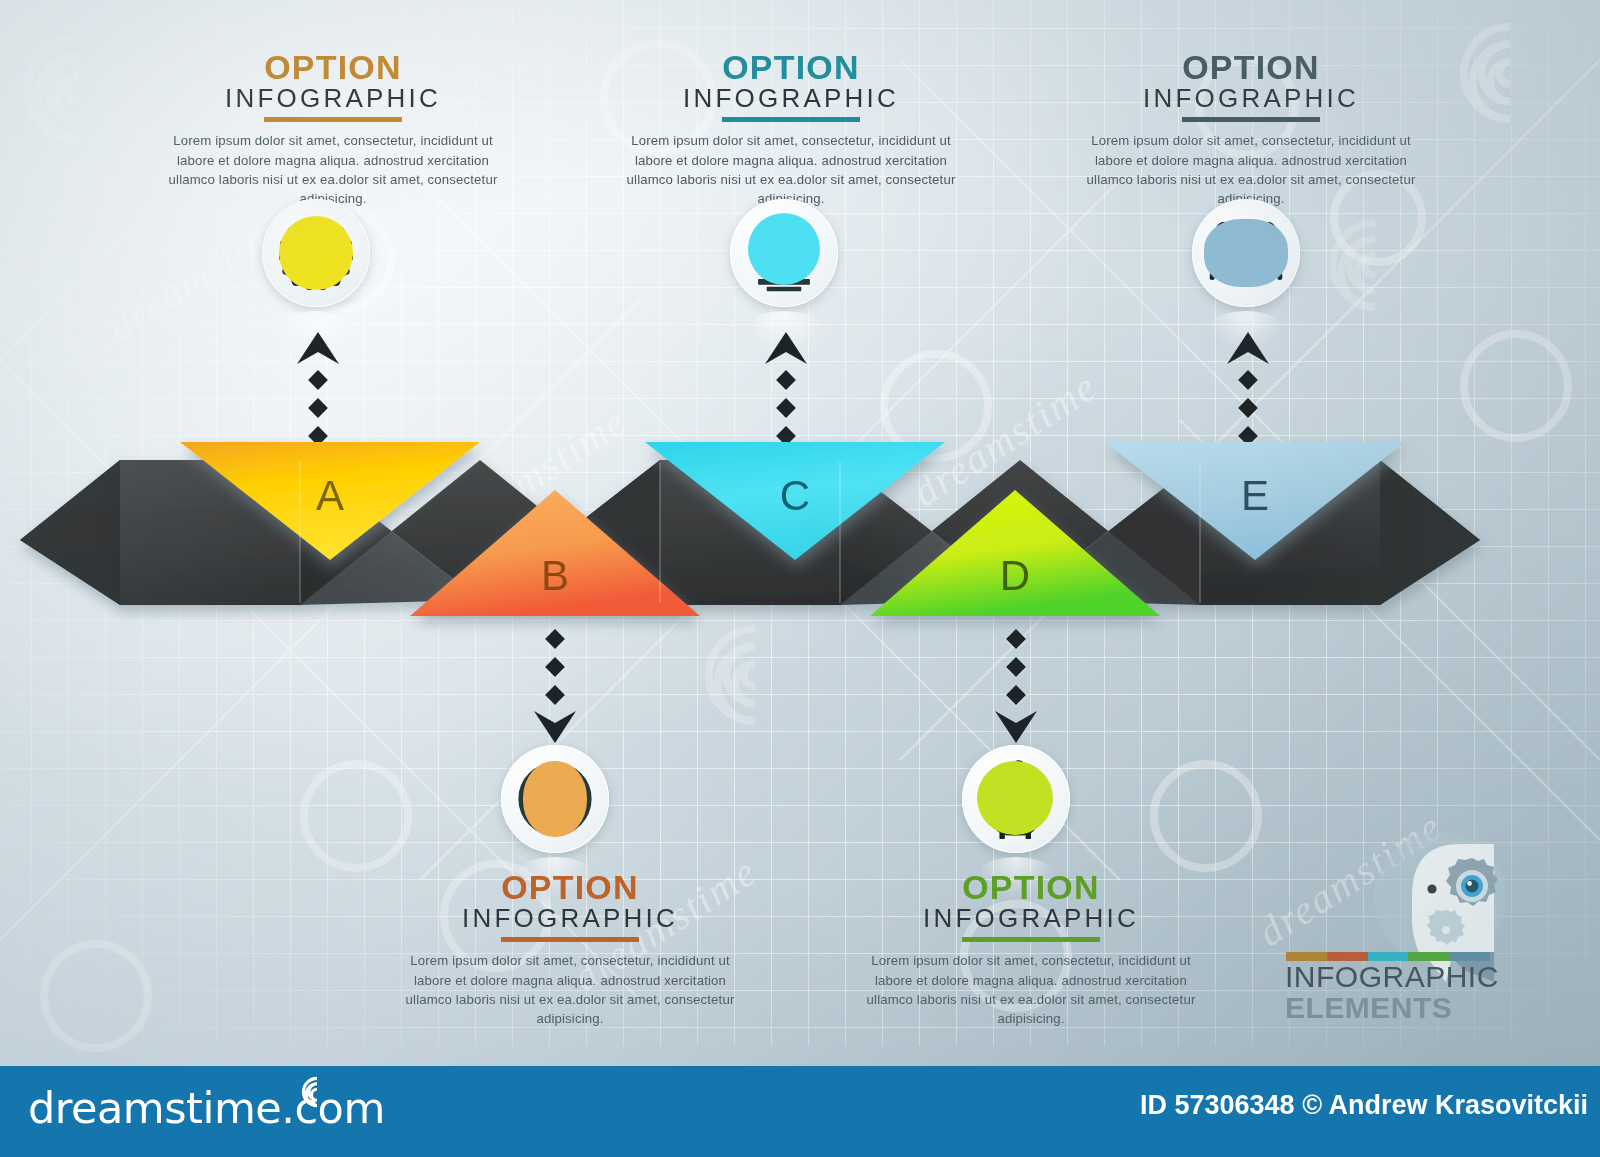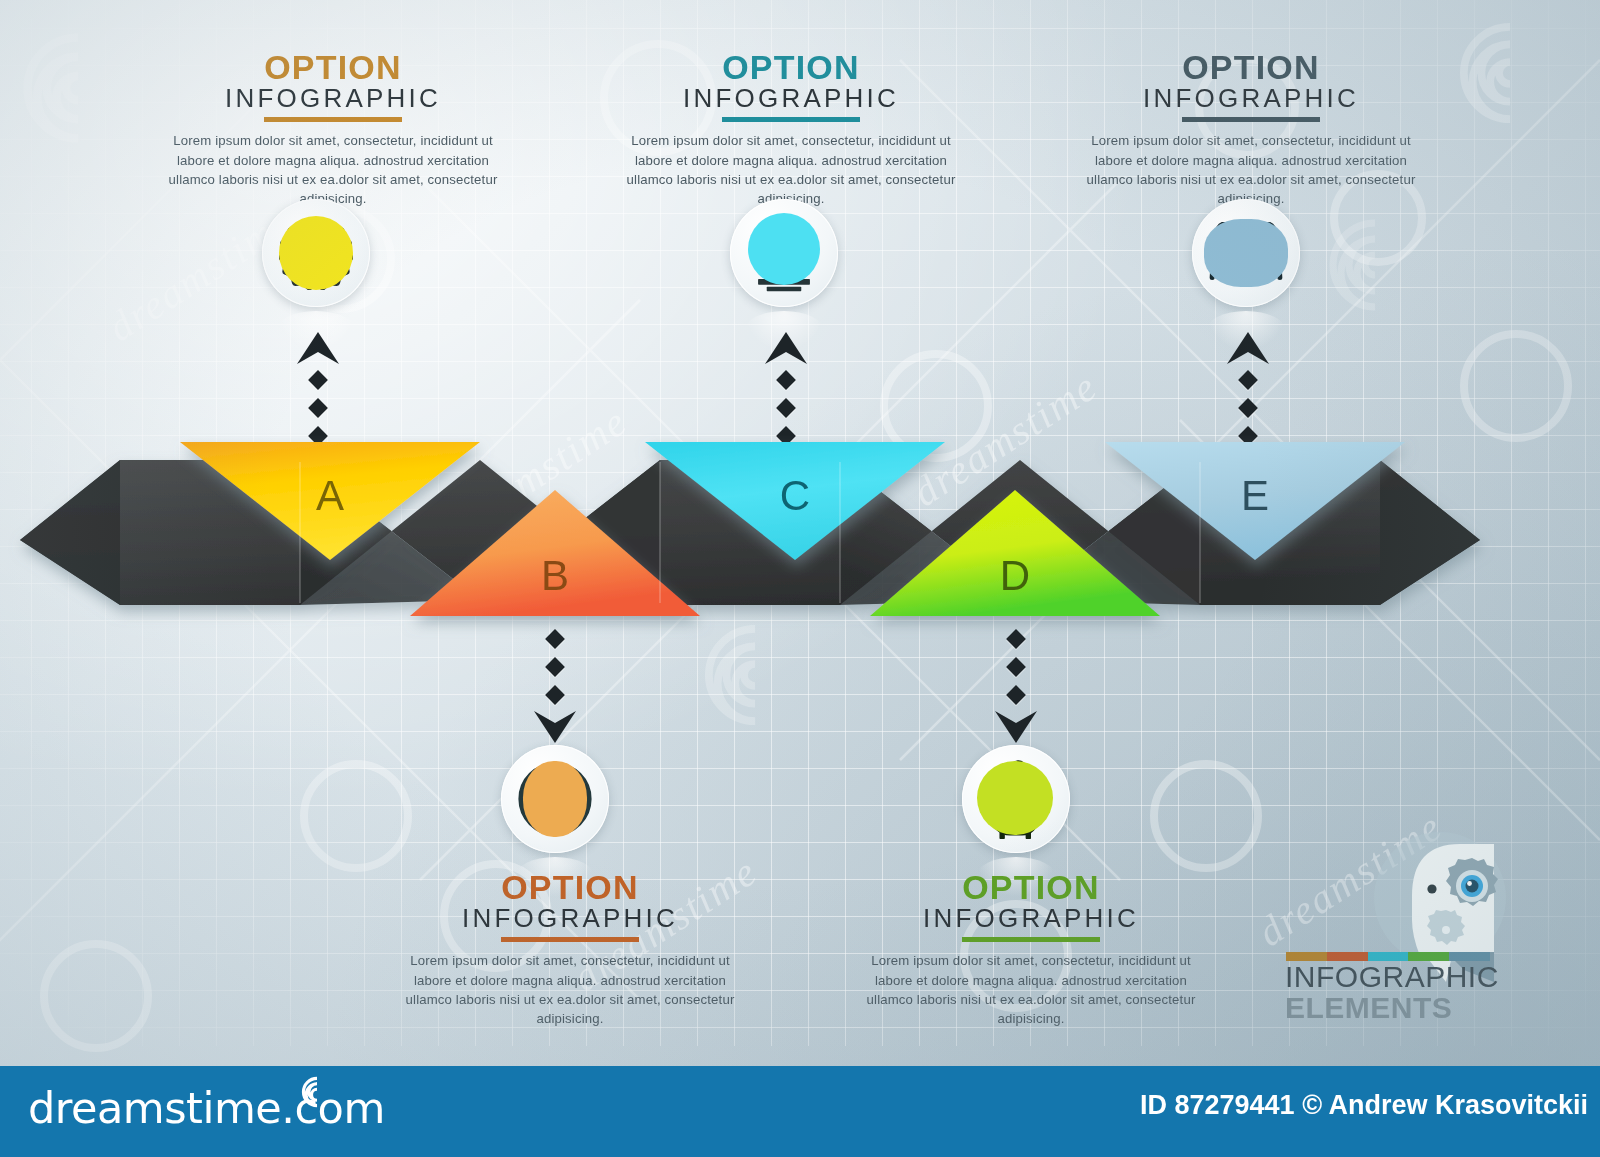--- a/index.html
+++ b/index.html
@@ -383,16 +383,16 @@
       <div style="flex:1;background:#5c8da3"></div>
     </div>
     <div class="l1">INFOGRAPHIC</div>
     <div class="l2">ELEMENTS</div>
   </div>
 </div>
 
 <div id="vig"></div>
 <div id="footer"></div>
 <div id="dslogo">dreamstime.com</div>
-<div id="dsid">ID 87279441 © Andrew Krasovitckii</div>
+<div id="dsid">ID 57306348 © Andrew Krasovitckii</div>
 <svg id="spiralmark" width="34" height="34" viewBox="0 0 100 100">
   <path d="M50 10a40 40 0 1 0 .1 80 32 32 0 1 1-.1-64 24 24 0 1 0 0 48 16 16 0 1 1 0-32" fill="none" stroke="#fff" stroke-width="9"></path>
 </svg>
 
 </body></html>

